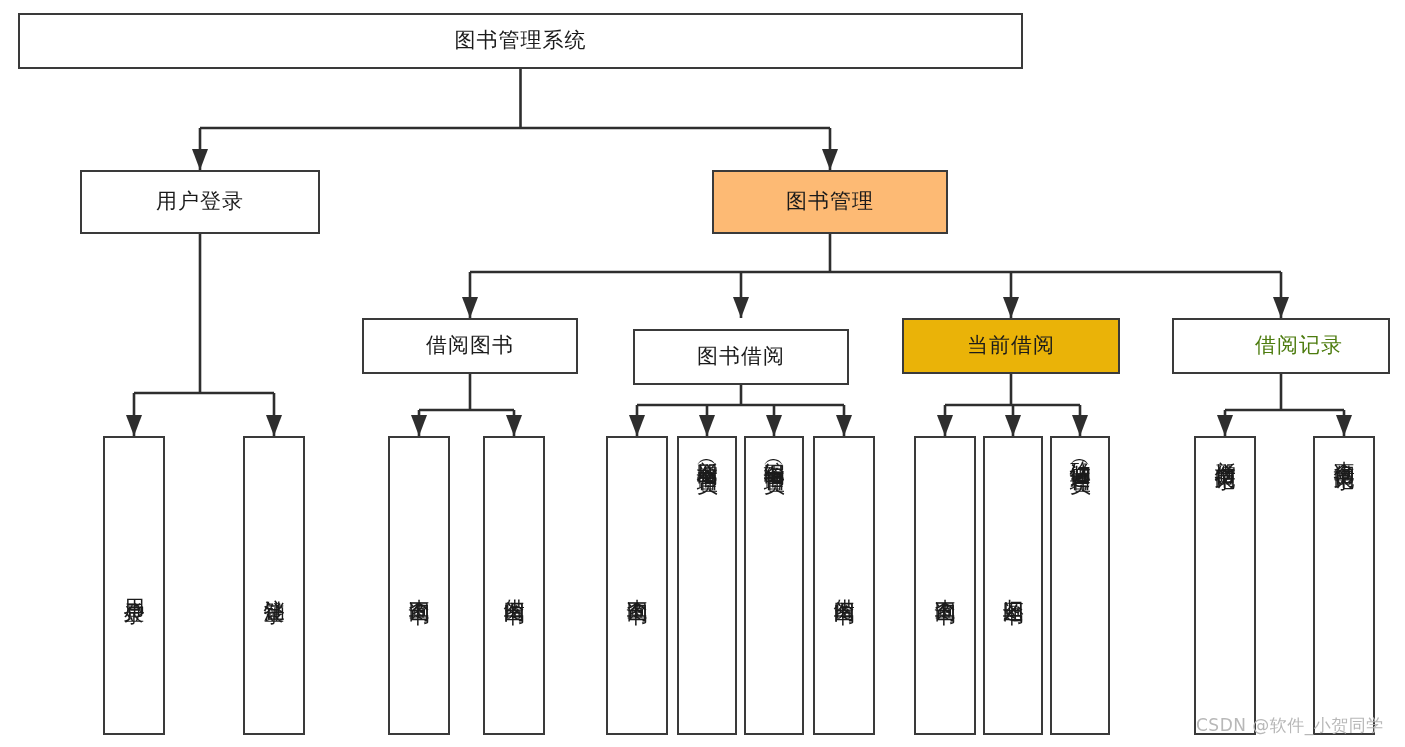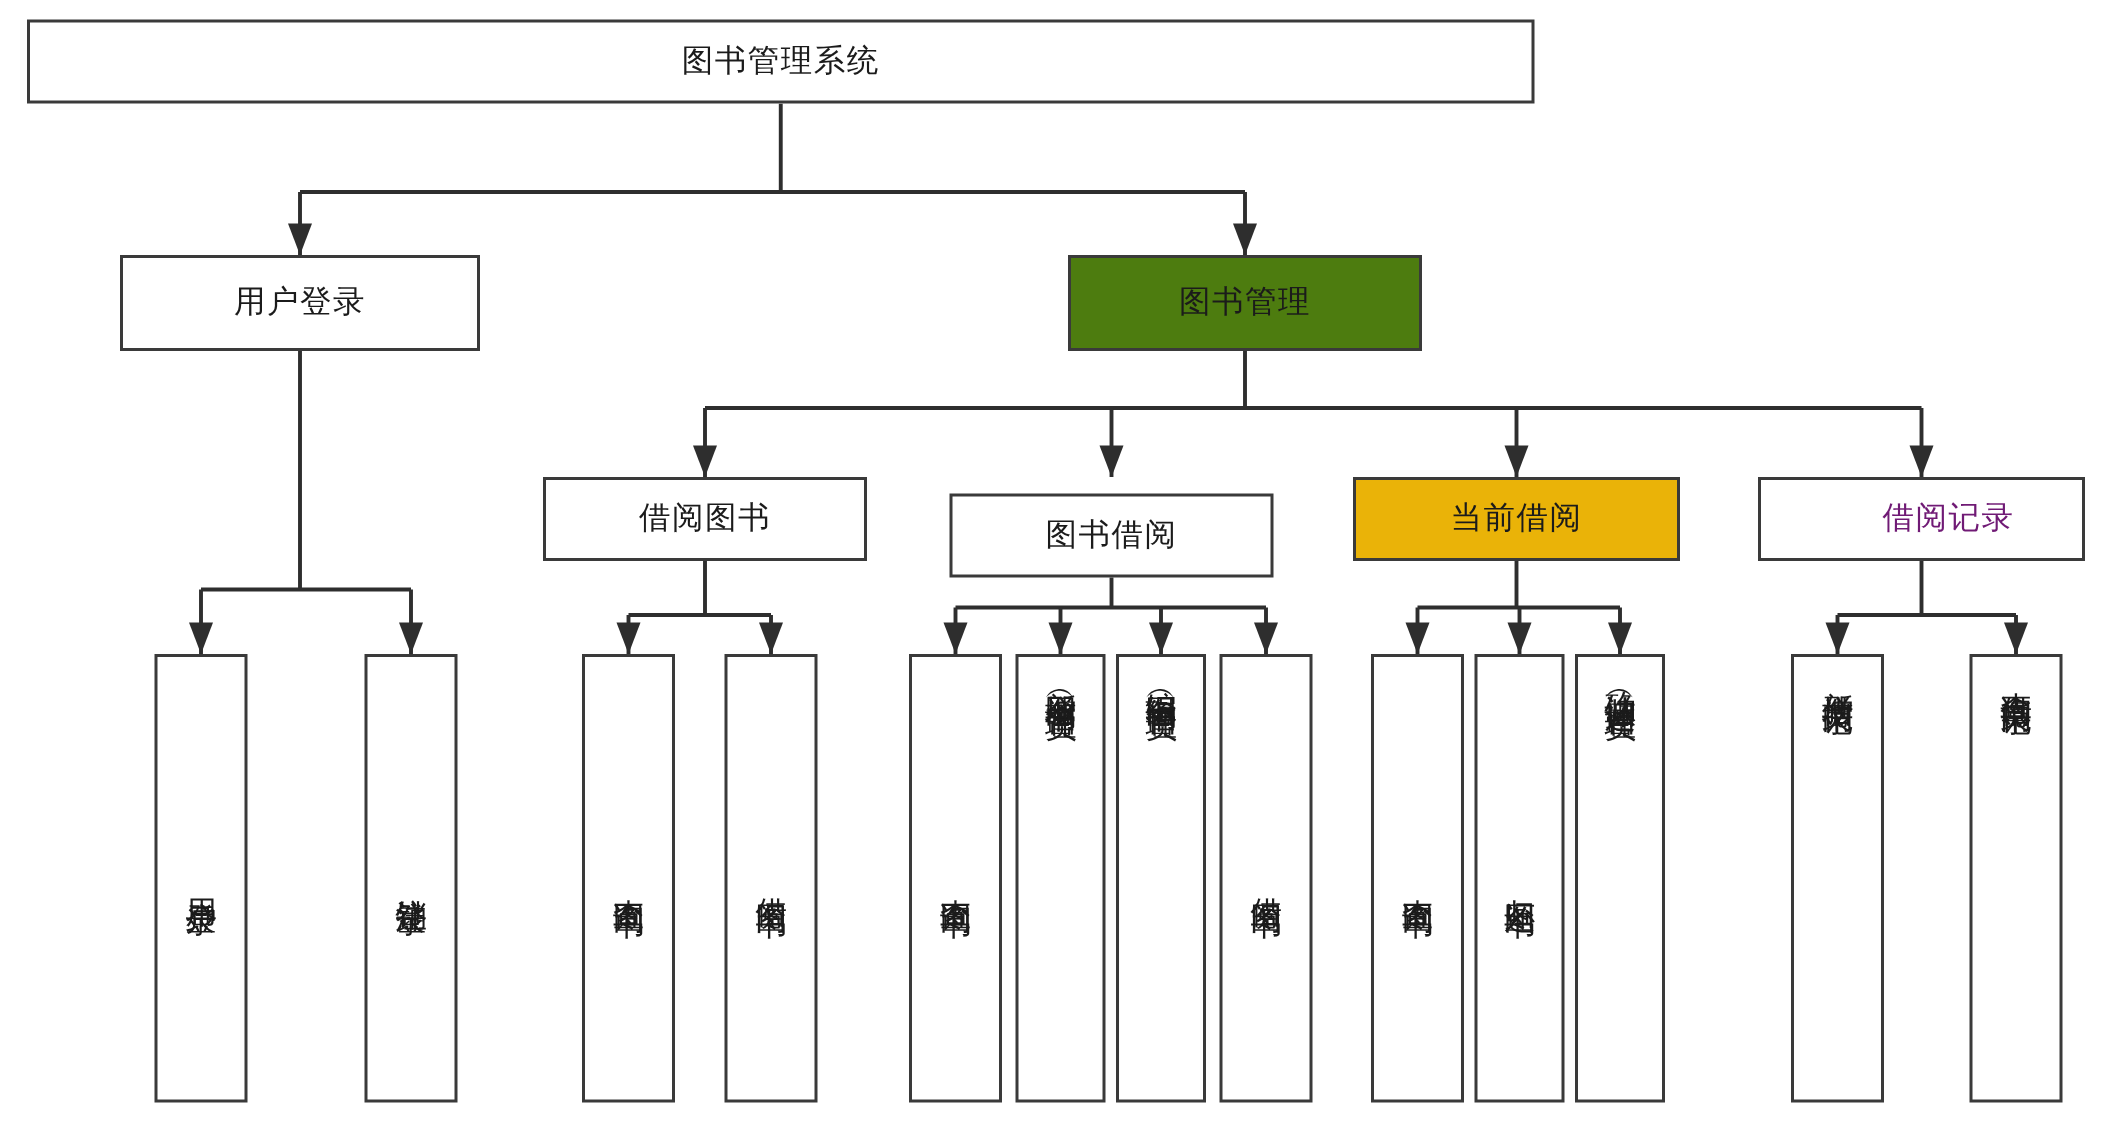--- a/index.html
+++ b/index.html
@@ -131,34 +131,34 @@
       <line x1="1344" y1="410" x2="1344" y2="436" stroke="#2e2e2e" stroke-width="2.6"></line>
       <polygon points="1336,415 1352,415 1344,436" fill="#2e2e2e"></polygon>
     </svg>
   <div id="node-layer">
       <div class="node horizontal" style="left: 18px; top: 13px; width: 1005px; height: 56px; border-color: rgb(58, 58, 58); background: rgb(255, 255, 255);">
         <span class="node-label" style="color: rgb(27, 27, 27);">图书管理系统</span>
       </div>
       <div class="node horizontal" style="left: 80px; top: 170px; width: 240px; height: 64px; border-color: rgb(58, 58, 58); background: rgb(255, 255, 255);">
         <span class="node-label" style="color: rgb(27, 27, 27);">用户登录</span>
       </div>
-      <div class="node horizontal" style="left: 712px; top: 170px; width: 236px; height: 64px; border-color: rgb(58, 58, 58); background: #4d7c0f;">
+      <div class="node horizontal" style="left: 712px; top: 170px; width: 236px; height: 64px; border-color: rgb(58, 58, 58); background: #fdba74;">
         <span class="node-label" style="color: rgb(27, 27, 27);">图书管理</span>
       </div>
       <div class="node horizontal" style="left: 362px; top: 318px; width: 216px; height: 56px; border-color: rgb(58, 58, 58); background: rgb(255, 255, 255);">
         <span class="node-label" style="color: rgb(27, 27, 27);">借阅图书</span>
       </div>
       <div class="node horizontal" style="left: 633px; top: 329px; width: 216px; height: 56px; border-color: rgb(58, 58, 58); background: rgb(255, 255, 255);">
         <span class="node-label" style="color: rgb(27, 27, 27);">图书借阅</span>
       </div>
       <div class="node horizontal" style="left: 902px; top: 318px; width: 218px; height: 56px; border-color: rgb(58, 58, 58); background: #eab308;">
         <span class="node-label" style="color: rgb(27, 27, 27);">当前借阅</span>
       </div>
       <div class="node horizontal" style="left: 1172px; top: 318px; width: 218px; height: 56px; border-color: rgb(58, 58, 58); background: rgb(255, 255, 255);">
-        <span class="node-label" style="color: #701a75; margin-left: 36px;">借阅记录</span>
+        <span class="node-label" style="color: #4d7c0f; margin-left: 36px;">借阅记录</span>
       </div>
       <div class="node vertical centered" style="left: 103px; top: 436px; width: 62px; height: 299px; border-color: rgb(58, 58, 58); background: rgb(255, 255, 255);">
         <span class="node-label" style="color: rgb(27, 27, 27);">用户登录</span>
       </div>
       <div class="node vertical centered" style="left: 243px; top: 436px; width: 62px; height: 299px; border-color: rgb(58, 58, 58); background: rgb(255, 255, 255);">
         <span class="node-label" style="color: rgb(27, 27, 27);">注销登录</span>
       </div>
       <div class="node vertical centered" style="left: 388px; top: 436px; width: 62px; height: 299px; border-color: rgb(58, 58, 58); background: rgb(255, 255, 255);">
         <span class="node-label" style="color: rgb(27, 27, 27);">查询图书</span>
       </div>
@@ -186,13 +186,14 @@
       <div class="node vertical" style="left: 1050px; top: 436px; width: 60px; height: 299px; border-color: rgb(58, 58, 58); background: rgb(255, 255, 255);">
         <span class="node-label" style="color: rgb(27, 27, 27);">确认归还（管理员）</span>
       </div>
       <div class="node vertical" style="left: 1194px; top: 436px; width: 62px; height: 299px; border-color: rgb(58, 58, 58); background: rgb(255, 255, 255);">
         <span class="node-label" style="color: rgb(27, 27, 27);">新增借阅记录</span>
       </div>
       <div class="node vertical" style="left: 1313px; top: 436px; width: 62px; height: 299px; border-color: rgb(58, 58, 58); background: rgb(255, 255, 255);">
         <span class="node-label" style="color: rgb(27, 27, 27);">查询借阅记录</span>
       </div>
     </div>
+  <div class="watermark" id="watermark" style="left: 1196px; top: 714px; color: rgb(184, 184, 184);">CSDN @软件_小贺同学</div>
 </div>
 
 </body></html>

